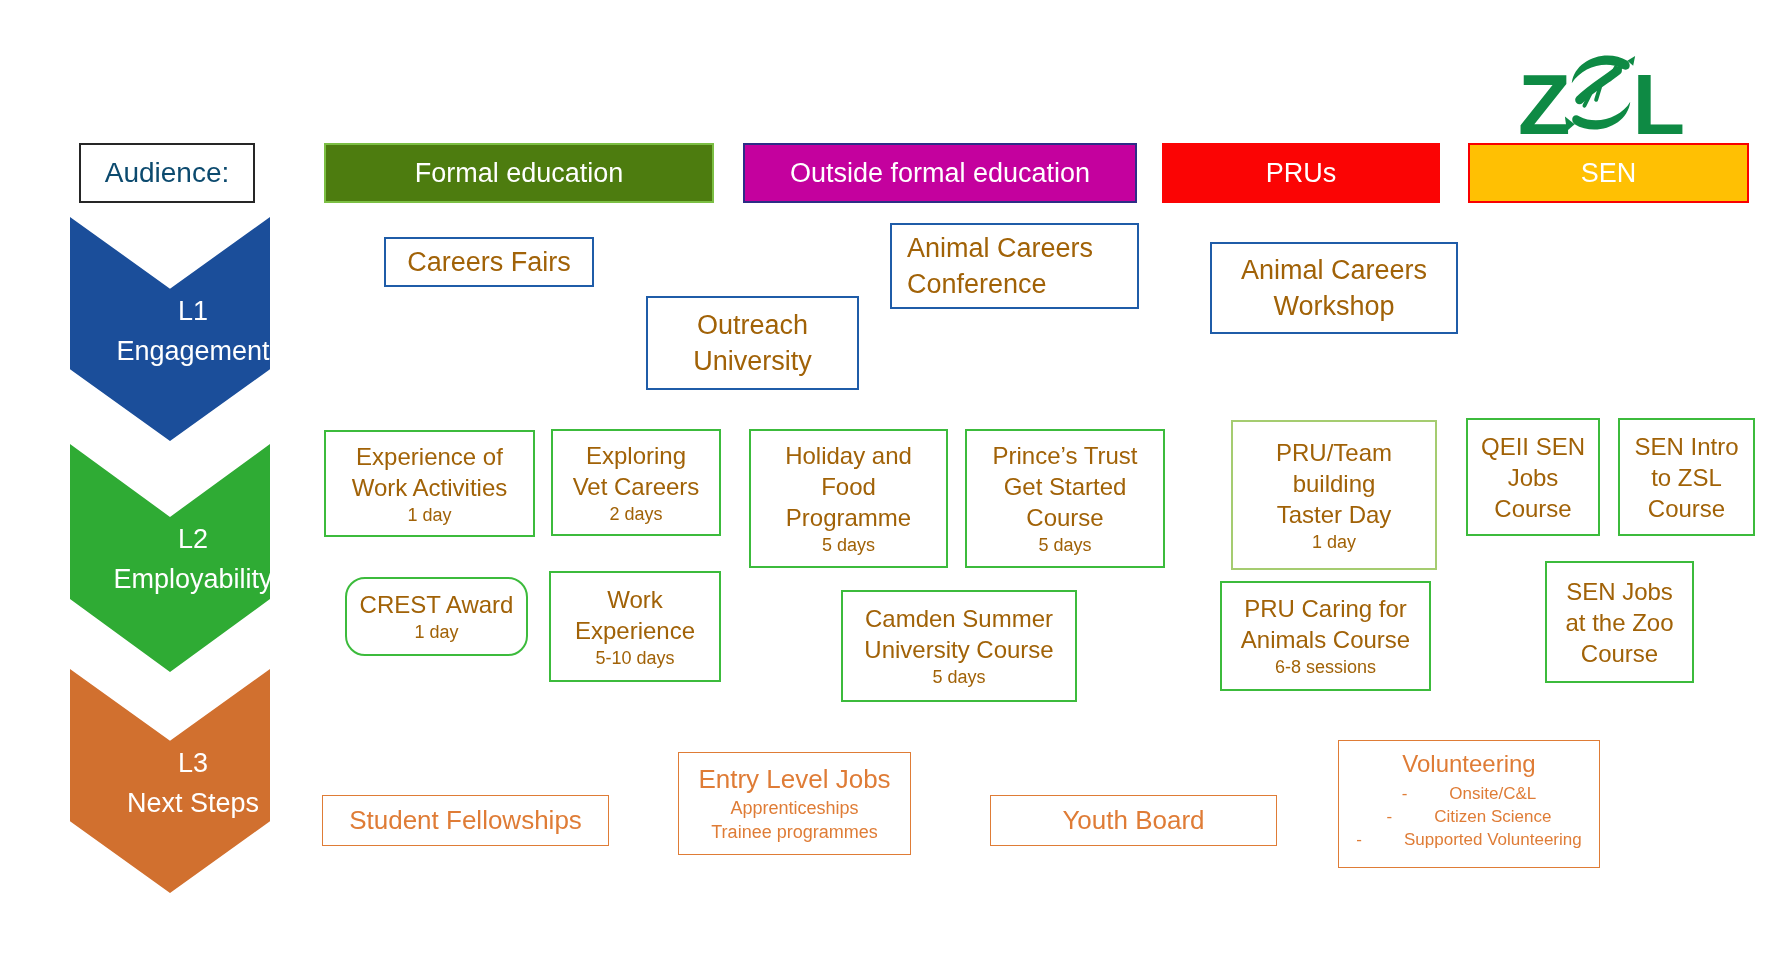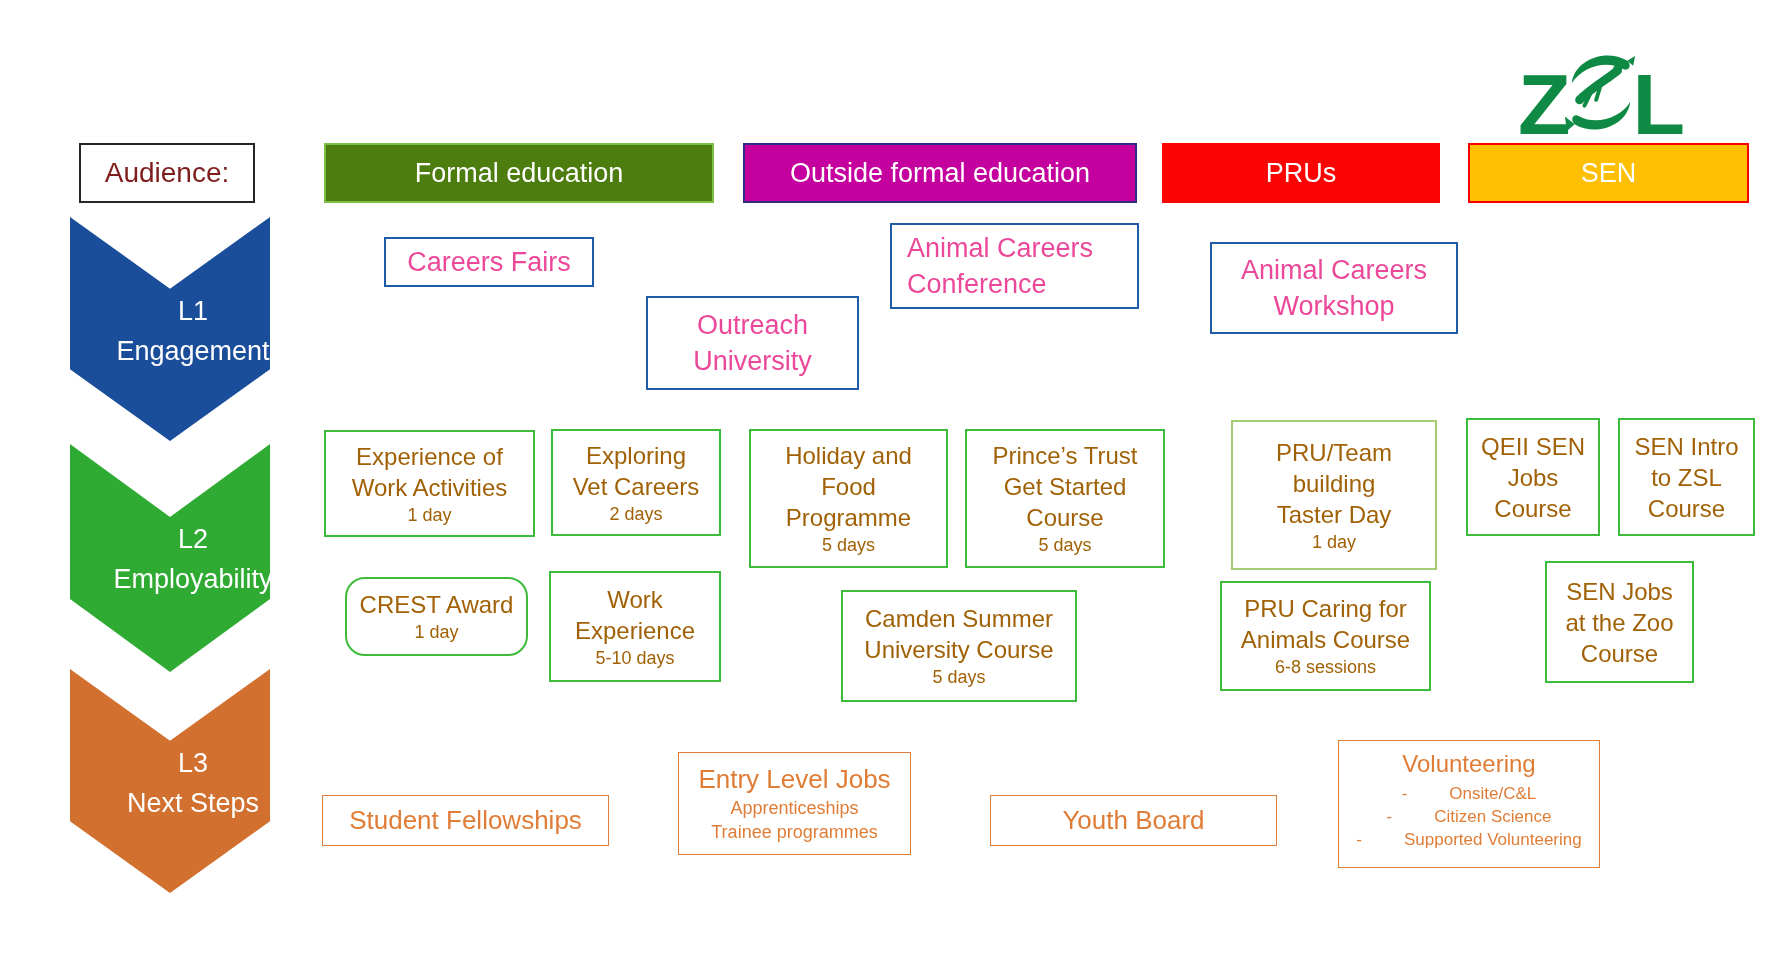--- a/index.html
+++ b/index.html
@@ -10,21 +10,21 @@
     background: #ffffff;
     font-family: "Liberation Sans", sans-serif;
     overflow: hidden;
   }
 
   
   .audience {
     position: absolute; left: 79px; top: 143px; width: 176px; height: 60px;
     border: 2.5px solid #262626; box-sizing: border-box;
     display: flex; align-items: center; justify-content: center;
-    font-size: 28px; color: #7f1d1d; background: #ffffff;
+    font-size: 28px; color: #0c4a6e; background: #ffffff;
   }
   .hdr {
     position: absolute; top: 143px; height: 60px; box-sizing: border-box;
     display: flex; align-items: center; justify-content: center;
     font-size: 27px; color: #ffffff;
   }
   #hdr-0 { left: 324px;  width: 390px; background: #4d7c0f; border: 2px solid #7cbf44; }
   #hdr-1 { left: 743px;  width: 394px; background: #c4019e; border: 2px solid #2d2d86; }
   #hdr-2 { left: 1162px; width: 278px; background: #fb0404; }
   #hdr-3 { left: 1468px; width: 281px; background: #ffc003; border: 2px solid #f90000; }
@@ -56,21 +56,21 @@
   }
 
   
   .pbox {
     position: absolute; box-sizing: border-box; background: #ffffff;
     display: flex; flex-direction: column; align-items: center; justify-content: center;
     text-align: center; white-space: pre-line;
   }
   .pbox .title { white-space: pre-line; }
   .pbox .sub   { white-space: pre-line; }
-  .l1 { border: 2px solid #1f5ca8; color: #ec4899; }
+  .l1 { border: 2px solid #1f5ca8; color: #a16207; }
   .l1 .title { font-size: 27px; line-height: 36px; }
   .l2 { border: 2px solid #3cbb3c; color: #a16207; }
   .l2 .title { font-size: 24px; line-height: 31px; }
   .l2 .sub   { font-size: 18px; line-height: 24px; }
   .l3 { border: 1.5px solid #df7c36; color: #df7c36; }
   .l3 .title { font-size: 26px; line-height: 33px; }
   .l3 .sub   { font-size: 18px; line-height: 24px; }
   .align-left { align-items: flex-start; text-align: left; padding-left: 15px; }
 
   

